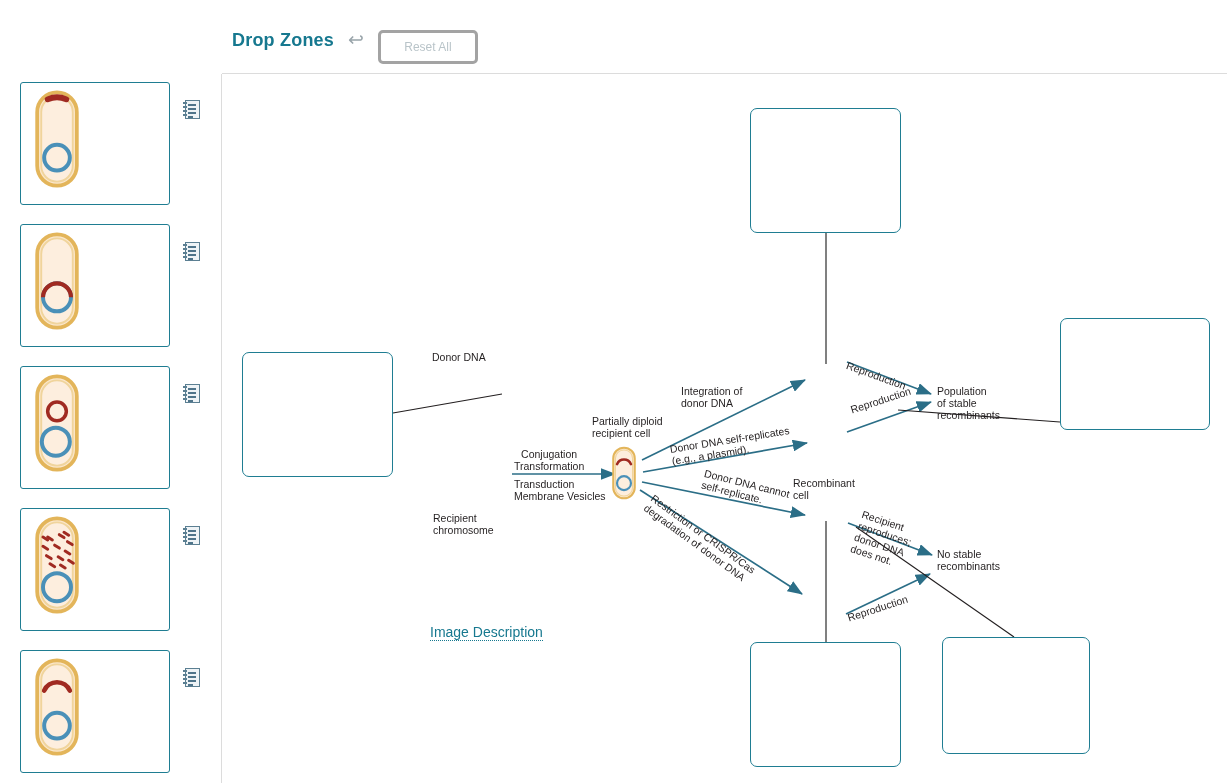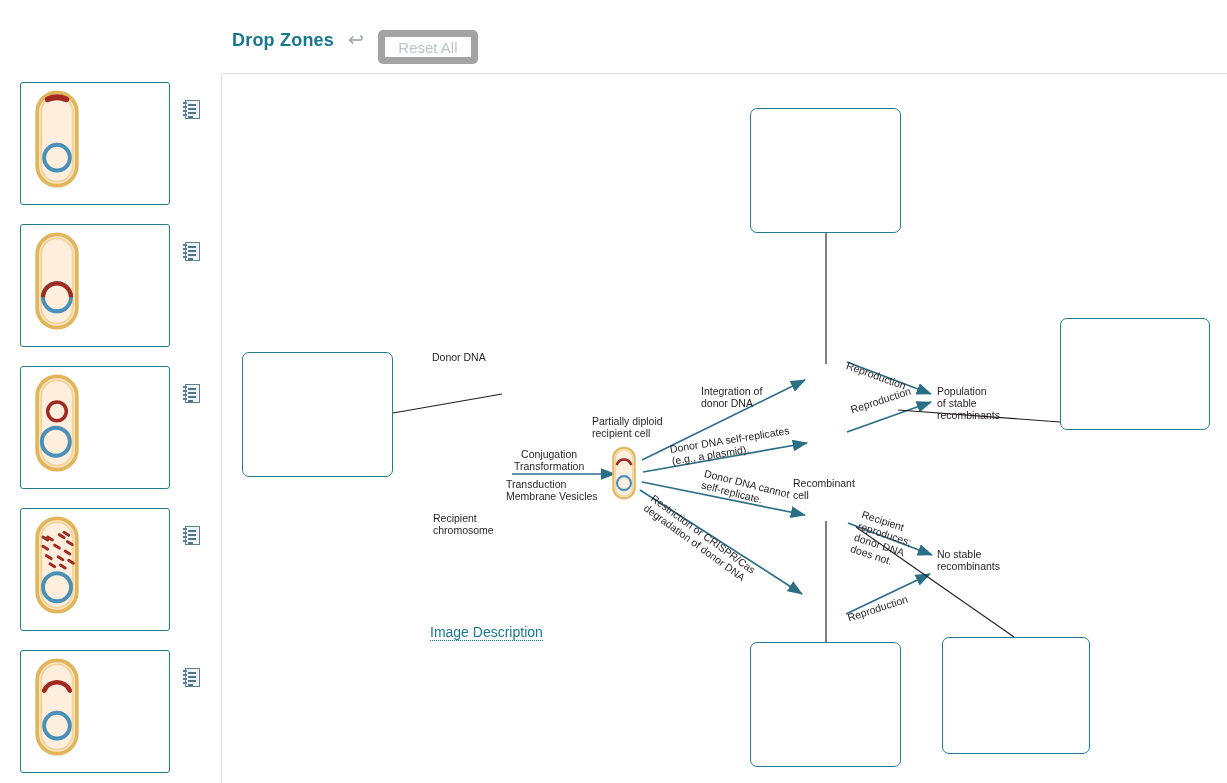--- a/index.html
+++ b/index.html
@@ -37,22 +37,22 @@
   .col-title { font-size: 18px; font-weight: bold; color: #16788f; letter-spacing: .2px; }
   .info-icon {
     width: 17px; height: 17px; border-radius: 50%;
     border: 1.4px solid #4a4a4a; color: #3a3a3a;
     font-size: 11px; font-style: italic; font-family: "Liberation Serif", serif;
     display: flex; align-items: center; justify-content: center; font-weight: bold;
   }
   .undo-icon { color: #9aa5ab; font-size: 19px; line-height: 1; padding-bottom: 2px; }
   .reset-btn {
     width: 100px; height: 34px; border-radius: 5px;
-    border: 7px solid #a3a3a3; background: #fff; color: #b9c4c9;
-    font-size: 15px; display: flex; align-items: center; justify-content: center;
+    border: 3px solid #a3a3a3; background: #fff; color: #b9c4c9;
+    font-size: 12px; display: flex; align-items: center; justify-content: center;
     cursor: default;
   }
 
   
   .rail {
     position: absolute; left: 0; top: 74px; width: 222px; height: 709px;
     border-right: 1px solid #dcdcdc; background: #fff;
   }
   .label-row { position: absolute; left: 0; width: 222px; height: 142px; }
   .label-card {
@@ -306,25 +306,25 @@
         <div class="dropzone" style="left: 838px; top: 244px; width: 150px; height: 112px;"></div>
         <div class="dropzone" style="left: 528px; top: 568px; width: 151px; height: 125px;"></div>
         <div class="dropzone" style="left: 720px; top: 563px; width: 148px; height: 117px;"></div>
       </div>
     <div id="lbl-layer">
         <div class="dlabel" style="left: 210px; top: 277px;">Donor DNA</div>
         <div class="dlabel" style="left: 211px; top: 438px;">Recipient
 chromosome</div>
         <div class="dlabel" style="left: 292px; top: 374px; text-align: center;">Conjugation
 Transformation</div>
-        <div class="dlabel" style="left: 284px; top: 404px;">Transduction
+        <div class="dlabel" style="left: 292px; top: 404px;">Transduction
 Membrane Vesicles</div>
         <div class="dlabel" style="left: 370px; top: 341px;">Partially diploid
 recipient cell</div>
-        <div class="dlabel" style="left: 459px; top: 311px; margin-left: 20px;">Integration of
+        <div class="dlabel" style="left: 459px; top: 311px;">Integration of
 donor DNA</div>
         <div class="dlabel" style="left: 571px; top: 403px;">Recombinant
 cell</div>
         <div class="dlabel" style="left: 715px; top: 311px;">Population
 of stable
 recombinants</div>
         <div class="dlabel" style="left: 715px; top: 474px;">No stable
 recombinants</div>
       </div>
     <div id="rot-layer">

